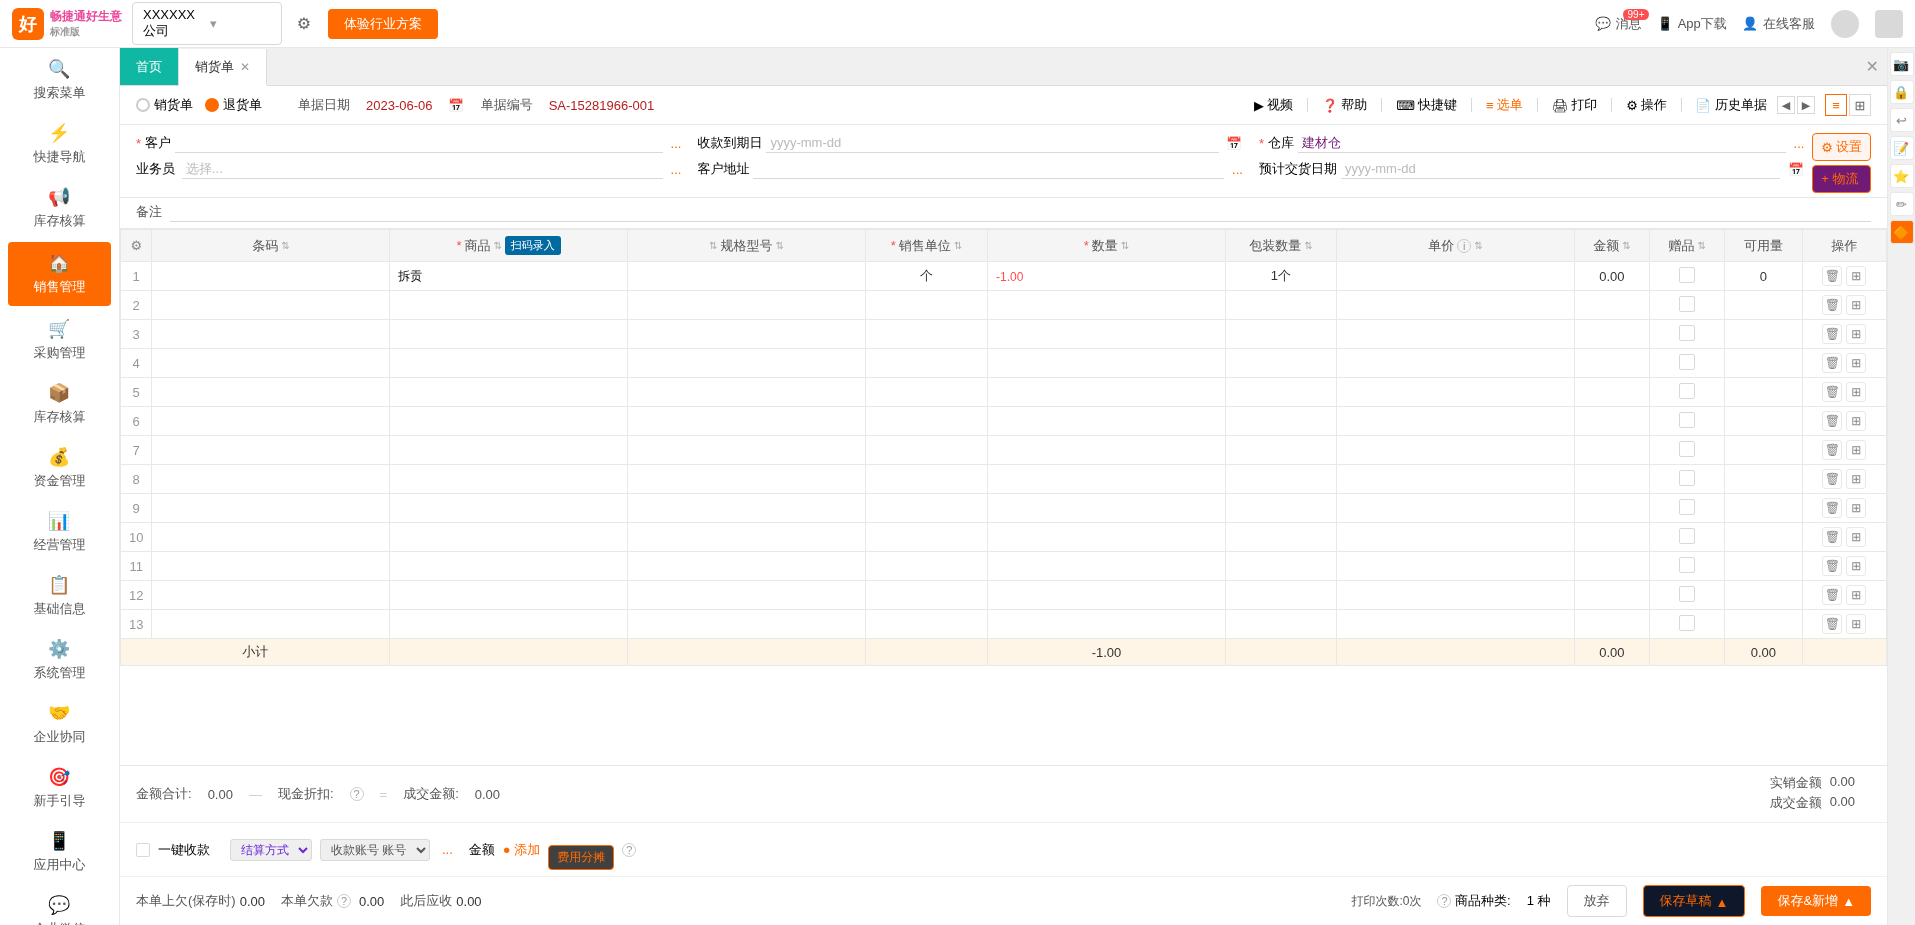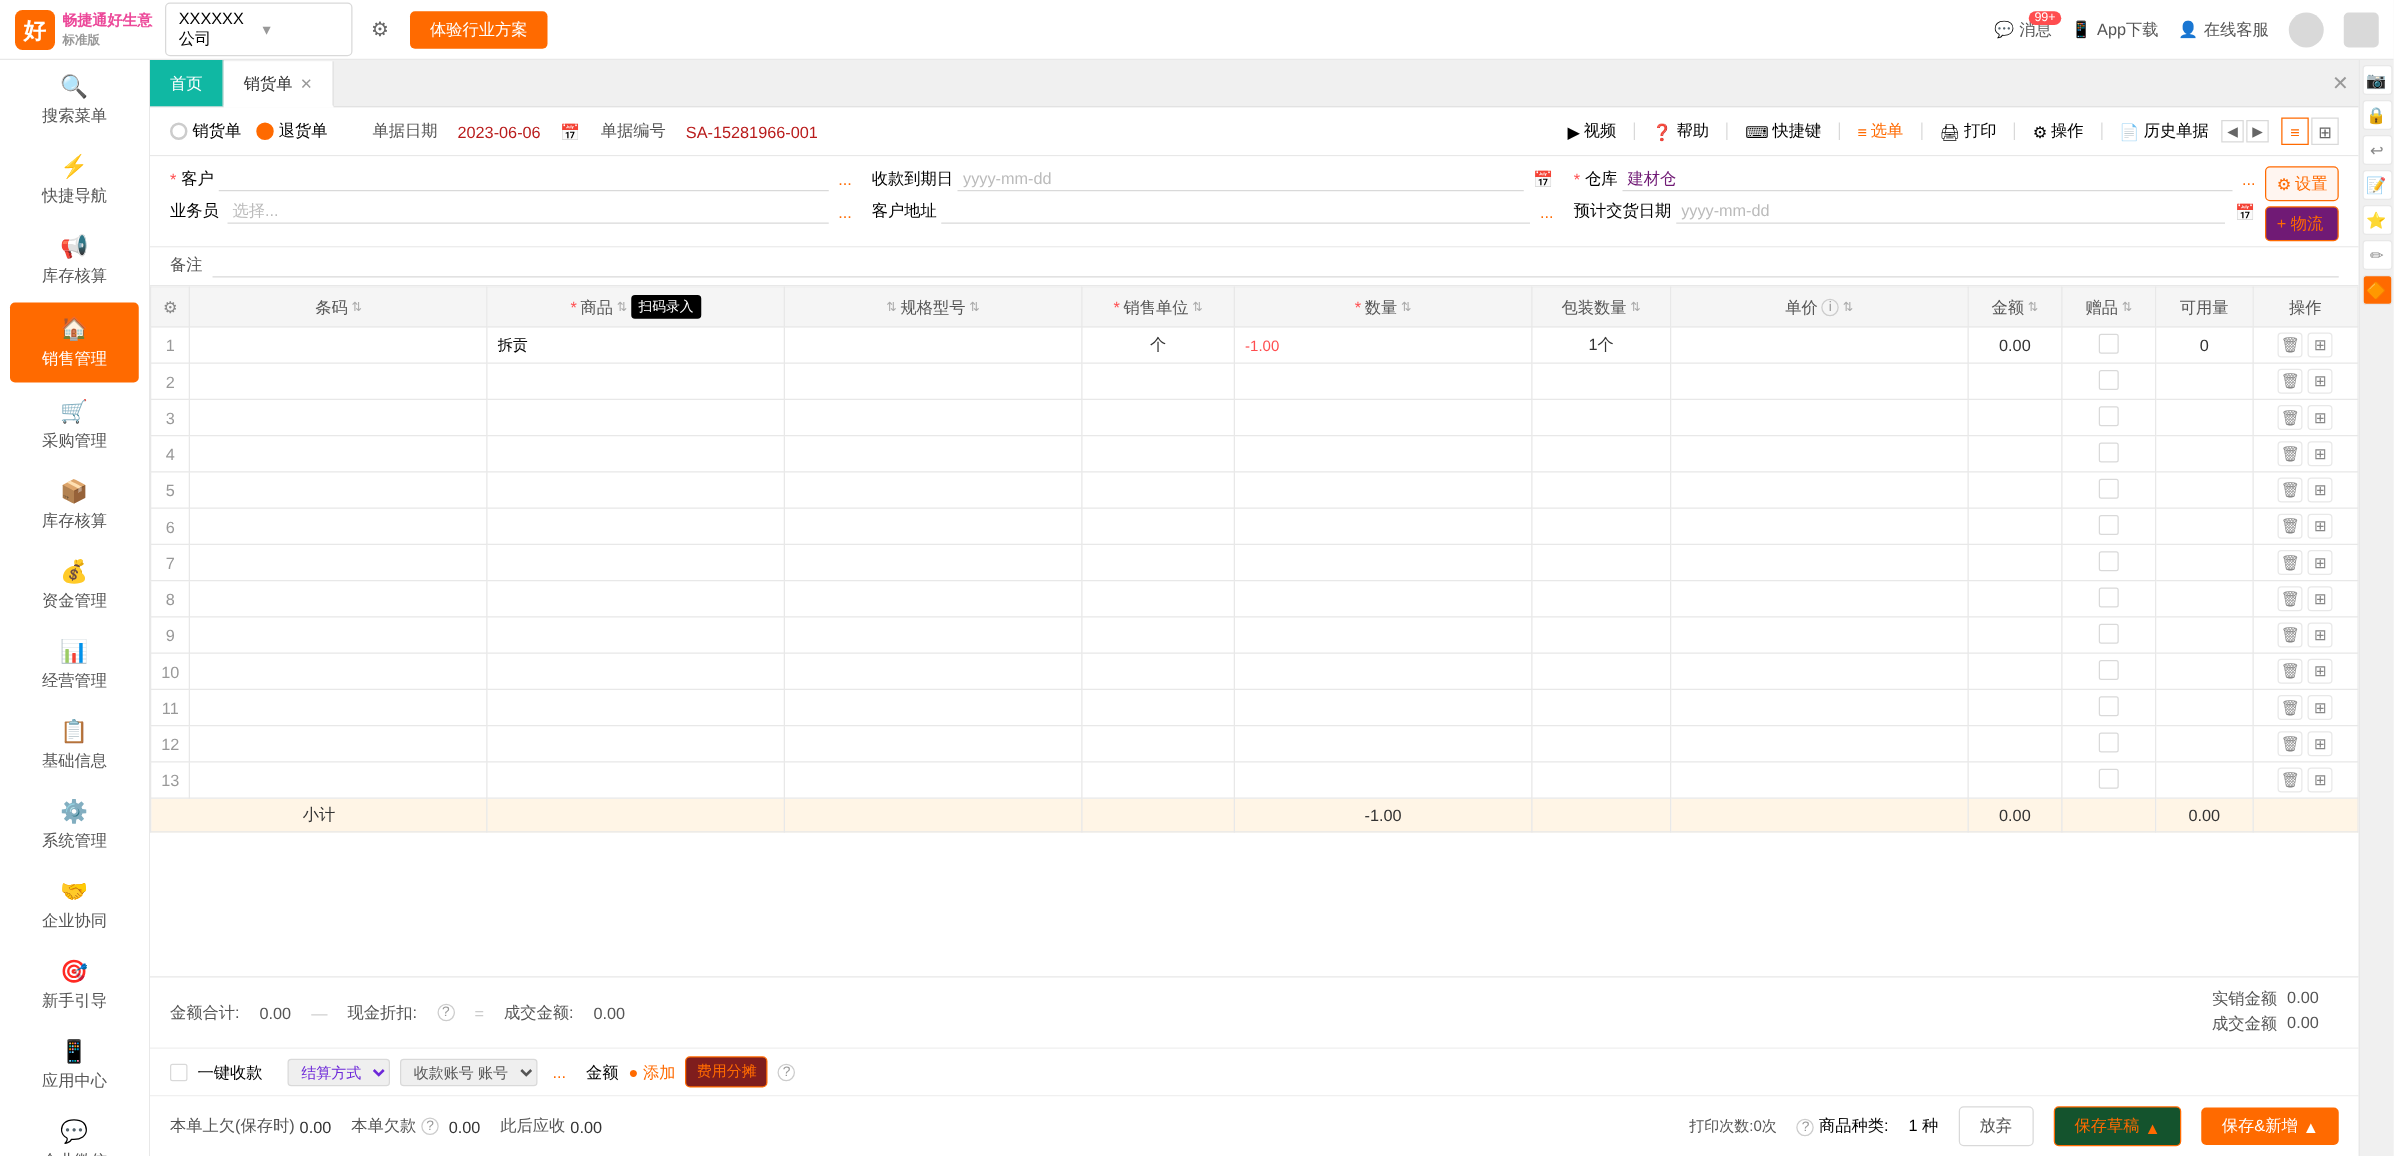--- a/index.html
+++ b/index.html
@@ -50,56 +50,56 @@
     .field-calendar { color: #999; margin-left: 4px; cursor: pointer; }
     .side-btn { border: 1px solid #ff6a00; color: #ff6a00; background: #701a75; border-radius: 4px; padding: 4px 8px; cursor: pointer; font-size: 12px; display: flex; align-items: center; gap: 3px; }
     .side-btn.orange { background: #fff5f0; }
 
     
     .table-wrapper { flex: 1; overflow: auto; background: #fff; }
     .data-table { width: 100%; border-collapse: collapse; font-size: 12px; }
     .data-table th { background: #f5f5f5; border: 1px solid #e8e8e8; padding: 6px 8px; text-align: center; white-space: nowrap; color: #555; font-weight: normal; }
     .data-table td { border: 1px solid #e8e8e8; padding: 4px 8px; text-align: center; color: #333; }
     .data-table .subtotal td { background: #fff5e6; font-weight: 500; }
-    .scan-btn { background: #000000; color: #fff; border: none; border-radius: 3px; padding: 2px 6px; font-size: 11px; cursor: pointer; }
+    .scan-btn { background: #0369a1; color: #fff; border: none; border-radius: 3px; padding: 2px 6px; font-size: 11px; cursor: pointer; }
     .col-required { color: #ff4d4f; }
     .qty-negative { color: #ff4d4f; }
     .sort-icon { color: #aaa; font-size: 10px; }
     th .th-inner { display: flex; align-items: center; justify-content: center; gap: 3px; }
     .gear-col { color: #888; cursor: pointer; }
     .checkbox-cell { width: 16px; height: 16px; border: 1px solid #d9d9d9; display: inline-block; border-radius: 2px; }
     .row-num { color: #999; }
     .action-icons { display: flex; gap: 4px; justify-content: center; }
     .act-icon { width: 20px; height: 20px; display: flex; align-items: center; justify-content: center; border: 1px solid #e8e8e8; border-radius: 3px; cursor: pointer; color: #888; font-size: 12px; }
 
     
     .footer-area { background: #fff; border-top: 1px solid #e8e8e8; flex-shrink: 0; }
     .footer-sum { display: flex; align-items: center; gap: 16px; padding: 8px 16px; color: #555; border-bottom: 1px solid #f0f0f0; }
     .footer-payment { display: flex; align-items: center; gap: 8px; padding: 6px 16px; border-bottom: 1px solid #f0f0f0; }
     .footer-stats { display: flex; align-items: center; padding: 8px 16px; }
     .stat-item { display: flex; align-items: center; gap: 4px; margin-right: 16px; }
     .stat-label { color: #555; }
     .stat-value { color: #333; font-weight: 500; }
     .btn-discard { border: 1px solid #d9d9d9; background: #fff; color: #555; border-radius: 4px; padding: 6px 16px; cursor: pointer; }
-    .btn-draft { border: 1px solid #ff6a00; background: #14532d; color: #ff6a00; border-radius: 4px; padding: 6px 16px; cursor: pointer; display: flex; align-items: flex-end; gap: 4px; }
+    .btn-draft { border: 1px solid #ff6a00; background: #0f172a; color: #ff6a00; border-radius: 4px; padding: 6px 16px; cursor: pointer; display: flex; align-items: flex-end; gap: 4px; }
     .btn-save { background: #ff6a00; color: #fff; border: none; border-radius: 4px; padding: 6px 16px; cursor: pointer; display: flex; align-items: center; gap: 4px; }
     .right-totals { margin-left: auto; text-align: right; font-size: 12px; margin-right: 16px; }
     .right-totals .tot-row { display: flex; gap: 8px; justify-content: flex-end; margin-bottom: 2px; margin-left: 12px; }
 
     
     .right-panel { width: 28px; background: #f0f0f0; display: flex; flex-direction: column; align-items: center; gap: 2px; padding: 4px 0; flex-shrink: 0; border-left: 1px solid #e8e8e8; }
     .rp-btn { width: 24px; height: 24px; display: flex; align-items: center; justify-content: center; cursor: pointer; color: #888; font-size: 13px; background: #fff; border: 1px solid #e8e8e8; border-radius: 3px; margin-bottom: 2px; }
     .rp-btn.orange-bg { background: #ff6a00; color: #fff; }
     .divider-line { width: 1px; height: 14px; background: #d9d9d9; display: inline-block; margin: 0 4px; }
 
     .close-btn { margin-left: auto; color: #999; cursor: pointer; font-size: 16px; padding: 0 8px; }
     
     .info-icon { color: #999; font-size: 11px; cursor: pointer; display: inline-flex; align-items: center; justify-content: center; border: 1px solid #ccc; border-radius: 50%; width: 14px; height: 14px; font-style: normal; }
 
-    .fee-btn { border: 1px solid #ff6a00; color: #ff6a00; background: #7f1d1d; border-radius: 4px; padding: 3px 8px; cursor: pointer; font-size: 12px; }
+    .fee-btn { border: 1px solid #ff6a00; color: #ff6a00; background: #404040; border-radius: 4px; padding: 3px 8px; cursor: pointer; font-size: 12px; margin-top: 16px; }
 
     .checkbox-small { width: 14px; height: 14px; border: 1px solid #d9d9d9; display: inline-block; border-radius: 2px; cursor: pointer; vertical-align: middle; }
 
     .nav-arrows { display: flex; gap: 2px; }
     .nav-arrow { width: 18px; height: 18px; border: 1px solid #d9d9d9; display: flex; align-items: center; justify-content: center; cursor: pointer; color: #666; font-size: 11px; }
     .view-btns { display: flex; gap: 2px; }
     .view-btn { width: 22px; height: 22px; border: 1px solid #d9d9d9; display: flex; align-items: center; justify-content: center; cursor: pointer; color: #666; font-size: 13px; }
     .view-btn.active { border-color: #ff6a00; color: #ff6a00; }
 
     .print-times { color: #555; font-size: 12px; }

